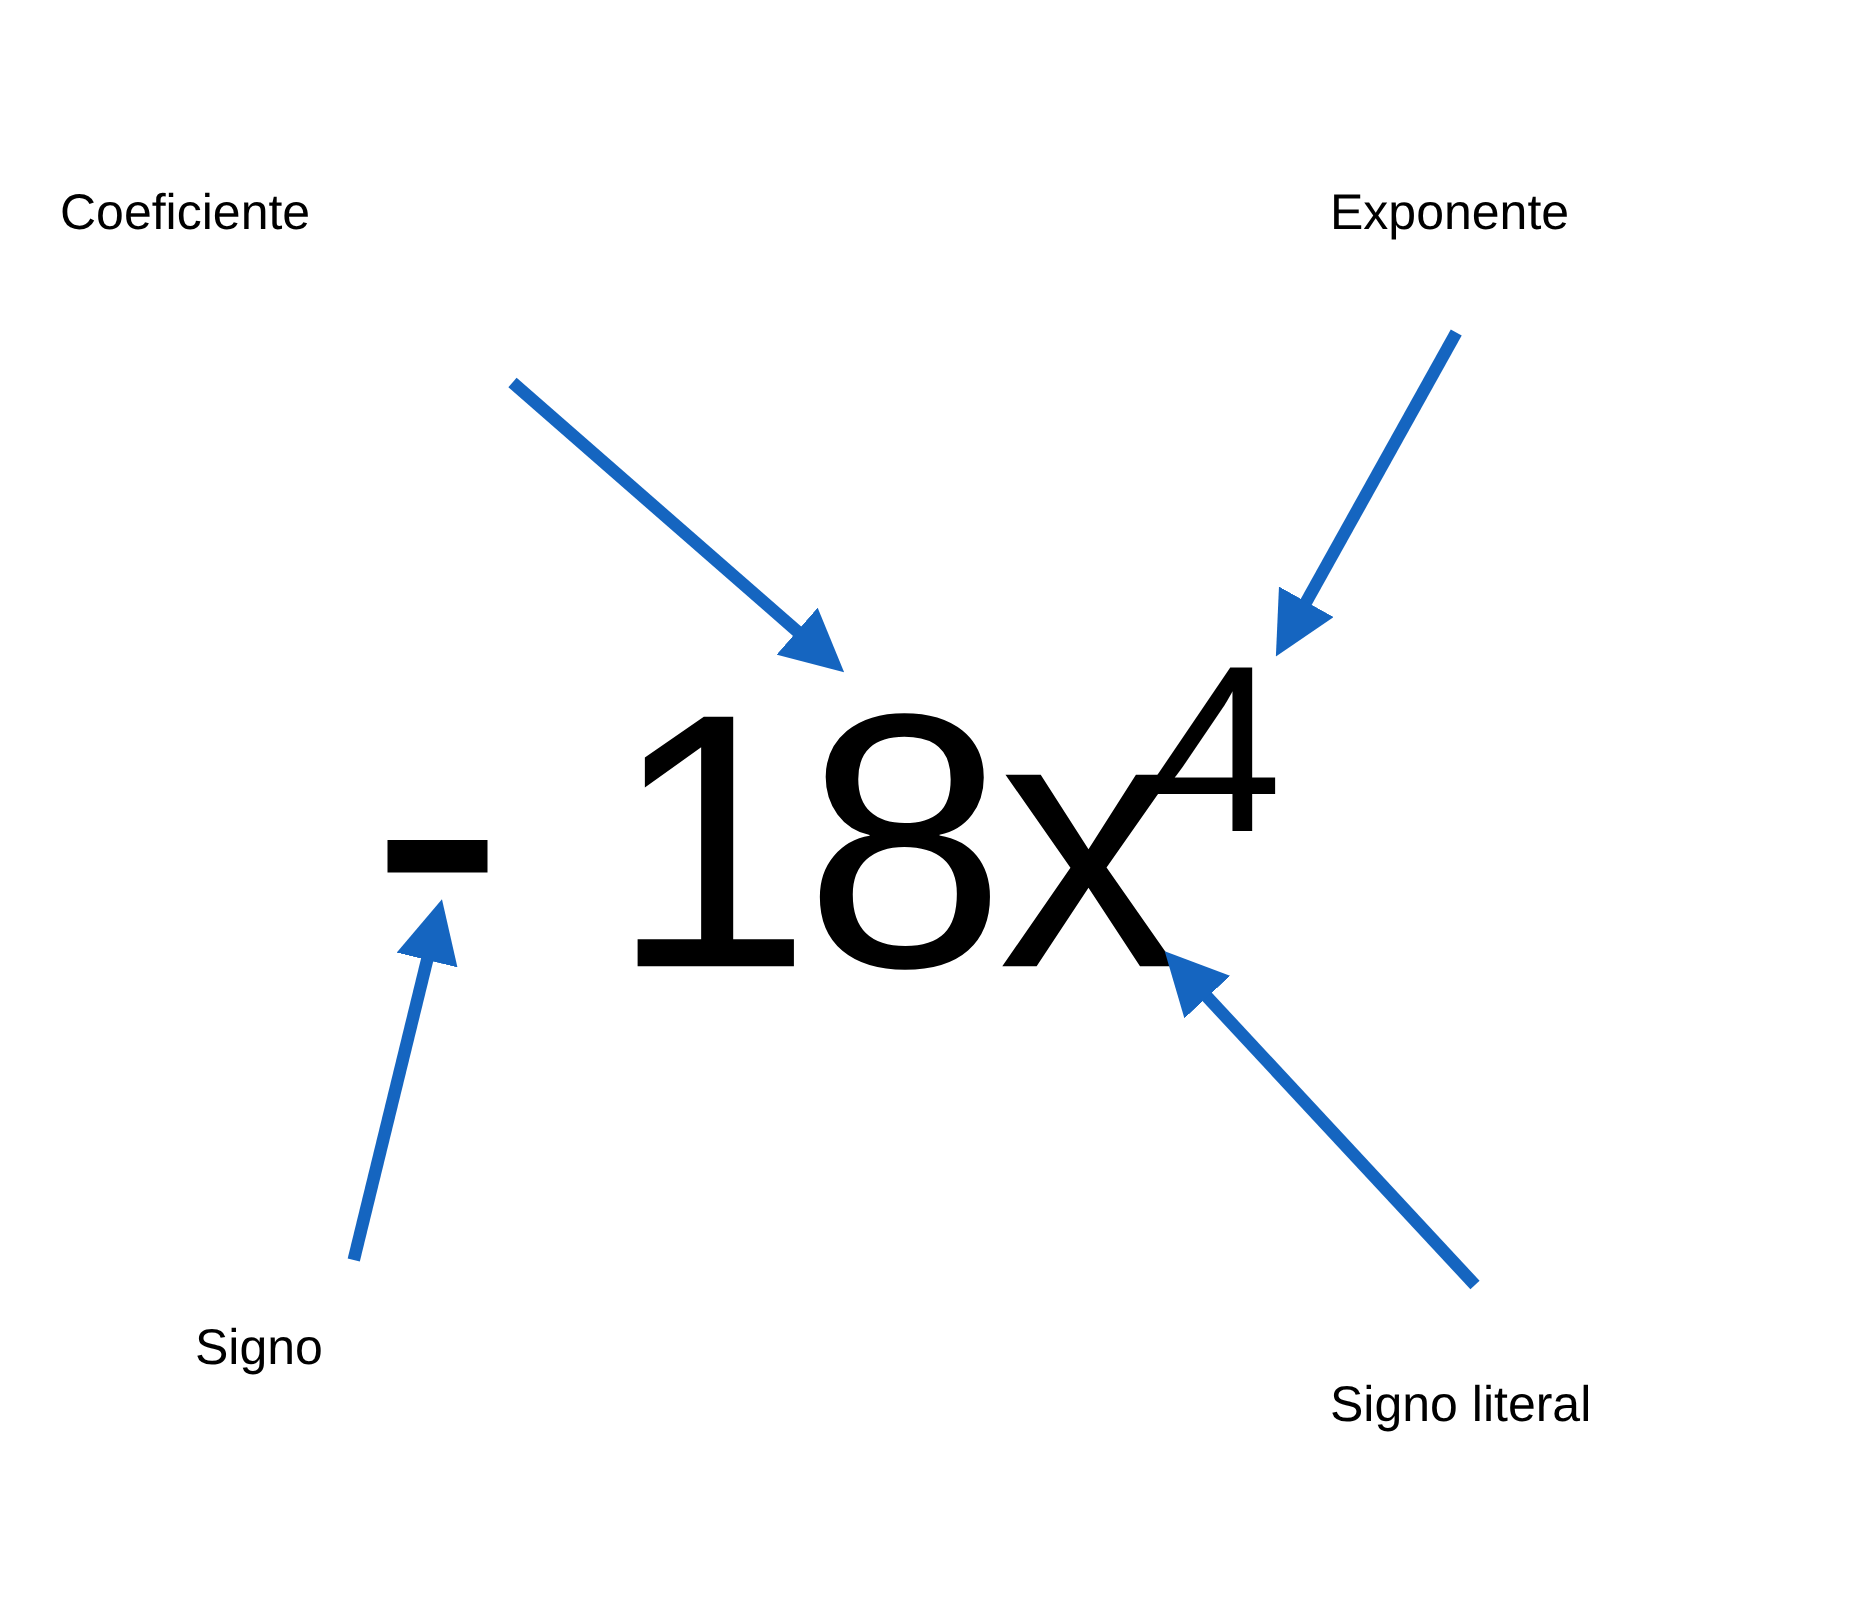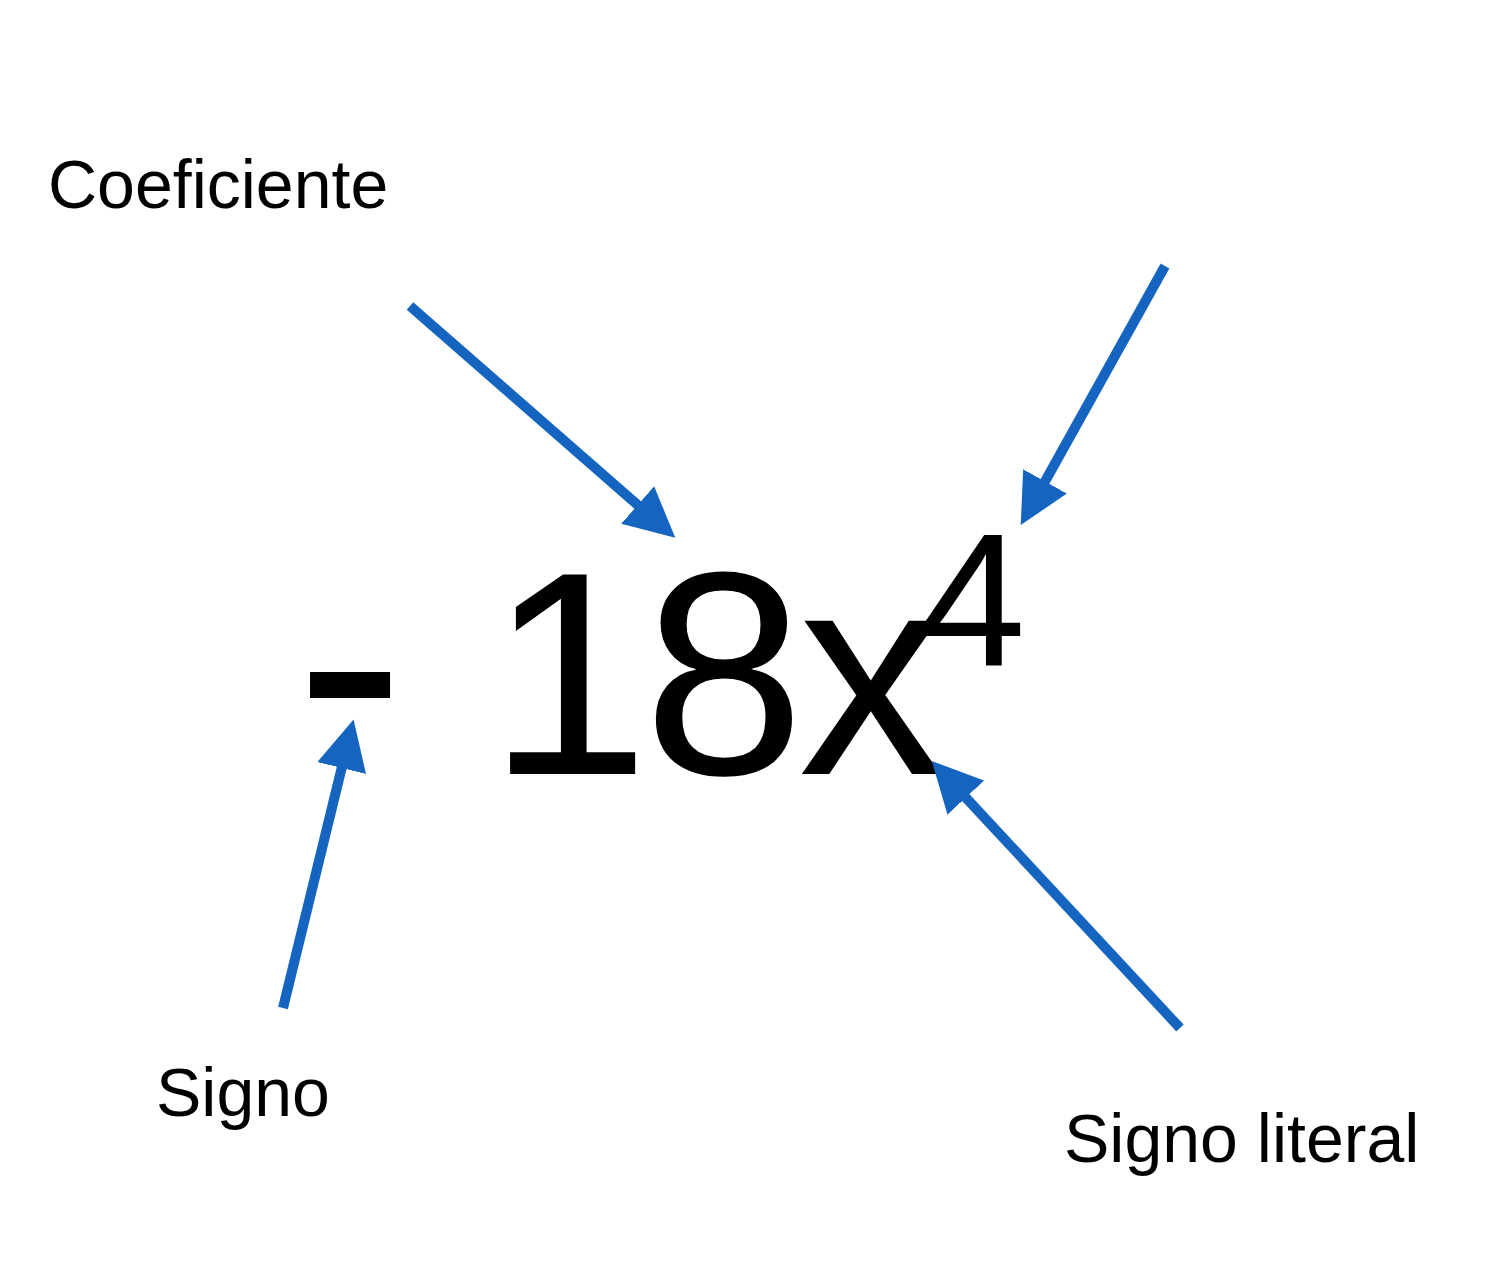--- a/index.html
+++ b/index.html
@@ -1,28 +1,29 @@
 <!DOCTYPE html>
 <html><head>
   <meta charset="utf-8">
   <style>
     html, body { margin: 0; padding: 0; background: #ffffff; }
     .canvas { position: relative; width: 1500px; height: 1288px; background: #ffffff; overflow: hidden; font-family: "Liberation Sans", sans-serif; color: #000; }
-    .label { position: absolute; font-size: 68px; line-height: 1; white-space: nowrap; }
+    .label { position: absolute; font-size: 40px; line-height: 1; white-space: nowrap; }
     .minus { position: absolute; left: 310px; top: 672px; width: 80px; height: 26px; background: #000; }
     .expr { position: absolute; left: 488px; top: 528px; font-size: 290px; line-height: 1; letter-spacing: -6px; white-space: nowrap; }
     .sup { position: absolute; left: 920px; top: 505px; font-size: 190px; line-height: 1; }
     svg.arrows { position: absolute; left: 0; top: 0; }
   </style>
 </head>
 <body>
 
 <div class="canvas">
 
   <div class="label" style="left:48px; top:150px;">Coeficiente</div>
+  <div class="label" style="left:1064px; top:150px;">Exponente</div>
   <div class="label" style="left:156px; top:1058px;text-align:right;">Signo</div>
   <div class="label" style="left:1064px; top:1104px;">Signo literal</div>
 
   <div class="minus"></div>
   <div class="expr"><span>18</span><span>x</span></div>
   <div class="sup">4</div>
 
   <svg class="arrows" width="1500" height="1288" viewBox="0 0 1500 1288">
     <defs>
       <marker id="ah" markerWidth="5" markerHeight="5" refX="3.5" refY="2.5" orient="auto" markerUnits="strokeWidth">

